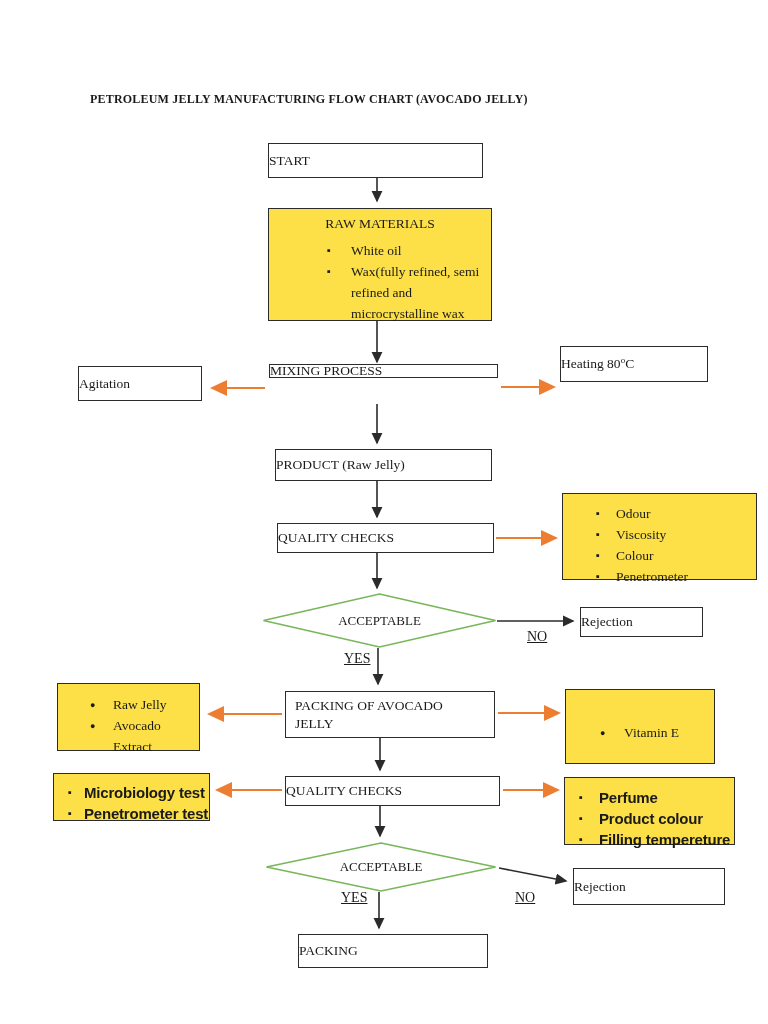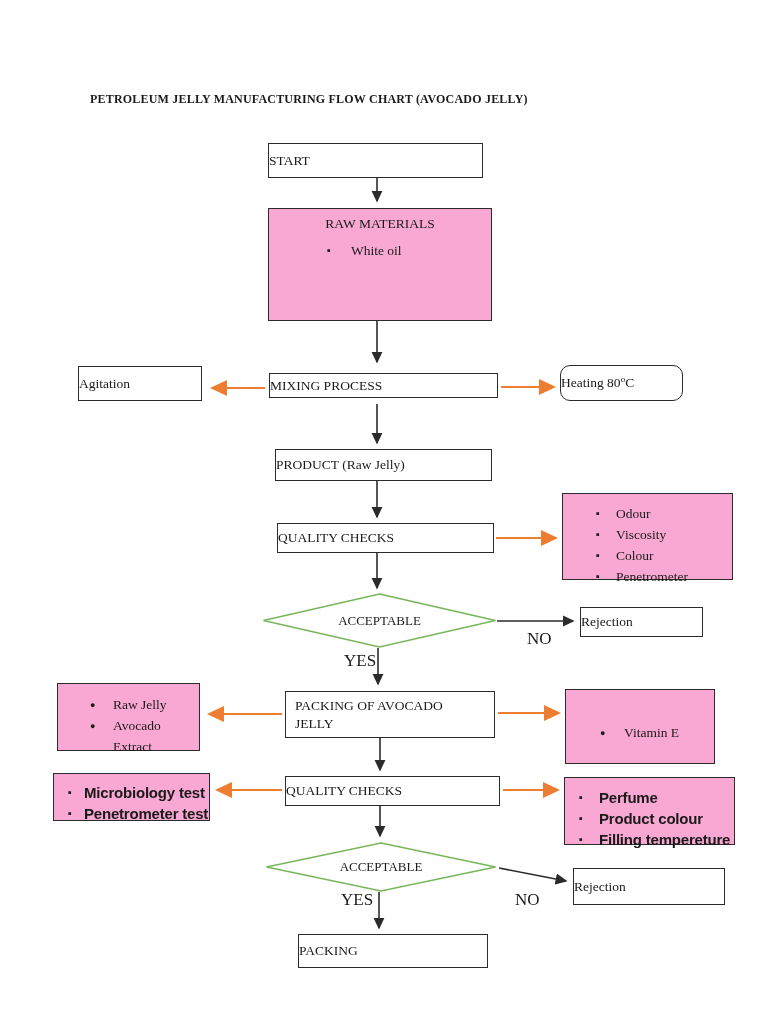--- a/index.html
+++ b/index.html
@@ -2,21 +2,21 @@
 <html><head>
 <meta charset="utf-8">
 <style>
   html,body{margin:0;padding:0;background:#ffffff;}
   body{width:768px;height:1024px;position:relative;font-family:"Liberation Serif",serif;color:#1a1a1a;}
   .canvas{position:absolute;inset:0;width:768px;height:1024px;}
   .title{position:absolute;left:90px;top:92px;font-size:12px;font-weight:bold;letter-spacing:.2px;white-space:nowrap;}
   .node{position:absolute;border:1.5px solid #2b2b2b;background:#fff;box-sizing:border-box;
         display:flex;align-items:center;justify-content:flex-start;font-size:13.5px;text-align:center;}
   .node.left-align{justify-content:flex-start;text-align:left;padding-left:9px;line-height:18px;}
-  .list-box{position:absolute;border:1.5px solid #2b2b2b;background:#f9a8d4;box-sizing:border-box;font-size:13.5px;}
+  .list-box{position:absolute;border:1.5px solid #2b2b2b;background:#fde047;box-sizing:border-box;font-size:13.5px;}
   .list-box .hdr{text-align:center;padding-top:7px;}
   ul.blt{list-style:none;margin:0;padding:0;}
   ul.blt li{position:relative;line-height:21px;}
   ul.sq li::before{content:"▪";position:absolute;font-size:11px;}
   ul.rd li::before{content:"●";position:absolute;font-size:9px;top:1px;}
   .rm ul{margin-top:8px;padding-left:82px;}
   .rm li::before{left:-24px;}
   .qc1 ul{margin-top:9px;padding-left:53px;}
   .qc1 li::before{left:-20px;}
   .ing ul{margin-top:10px;padding-left:55px;}
@@ -27,21 +27,21 @@
   .bold-sans{font-family:"Liberation Sans",sans-serif;font-weight:700;font-size:15px;letter-spacing:-.2px;}
   .qc2l ul{margin-top:8px;padding-left:30px;}
   .qc2l li{line-height:22px;}
   .qc2l li::before{left:-16px;top:0;}
   .qc2r ul{margin-top:9px;padding-left:34px;}
   .qc2r li{line-height:22px;}
   .qc2r li::before{left:-20px;top:0;}
   .diamond{position:absolute;}
   .diamond svg{position:absolute;left:0;top:0;overflow:visible;}
   .diamond .dlabel{position:absolute;inset:0;display:flex;align-items:center;justify-content:center;font-size:13px;}
-  .lbl{position:absolute;font-size:17px;}
+  .lbl{position:absolute;font-size:14px;text-decoration:underline;}
   sup{font-size:9px;line-height:0;}
   .arrows{position:absolute;left:0;top:0;}
 </style>
 </head>
 <body>
 
 <div class="canvas">
 
   <svg class="arrows" width="768" height="1024" viewBox="0 0 768 1024">
     <defs>
@@ -79,44 +79,45 @@
   <div class="title">PETROLEUM JELLY MANUFACTURING FLOW CHART (AVOCADO JELLY)</div>
 
   <div class="node" style="left:268px;top:143px;width:215px;height:35px;">
     <span>START</span>
   </div>
 
   <div class="list-box rm" style="left:268px;top:208px;width:224px;height:113px;">
     <div class="hdr">RAW MATERIALS</div>
     <ul class="blt sq">
       <li>White oil</li>
+      <li>Wax(fully refined, semi refined and microcrystalline wax</li>
     </ul>
   </div>
 
   <div class="node" style="left:78px;top:366px;width:124px;height:35px;font-family:Liberation Serif, serif;">
     <span>Agitation</span>
   </div>
 
-  <div class="node" style="left:269px;top:373px;width:229px;height:25px;">
+  <div class="node" style="left:269px;top:364px;width:229px;height:14px;">
     <span>MIXING PROCESS</span>
   </div>
 
-  <div class="node" style="left:560px;top:365px;width:123px;height:36px;border-radius:10px;">
+  <div class="node" style="left:560px;top:346px;width:148px;height:36px;">
     <span><span>Heating 80</span><sup>o</sup><span>C</span></span>
   </div>
 
   <div class="node" style="left:275px;top:449px;width:217px;height:32px;">
     <span>PRODUCT (Raw Jelly)</span>
   </div>
 
   <div class="node" style="left:277px;top:523px;width:217px;height:30px;">
     <span>QUALITY CHECKS</span>
   </div>
 
-  <div class="list-box qc1" style="left:562px;top:493px;width:171px;height:87px;">
+  <div class="list-box qc1" style="left:562px;top:493px;width:195px;height:87px;">
     <ul class="blt sq">
       <li>Odour</li>
       <li>Viscosity</li>
       <li>Colour</li>
       <li>Penetrometer</li>
     </ul>
   </div>
 
   <div class="diamond" style="left:262px;top:593px;width:235px;height:55px;">
     <svg width="235" height="55" viewBox="0 0 235 55">

